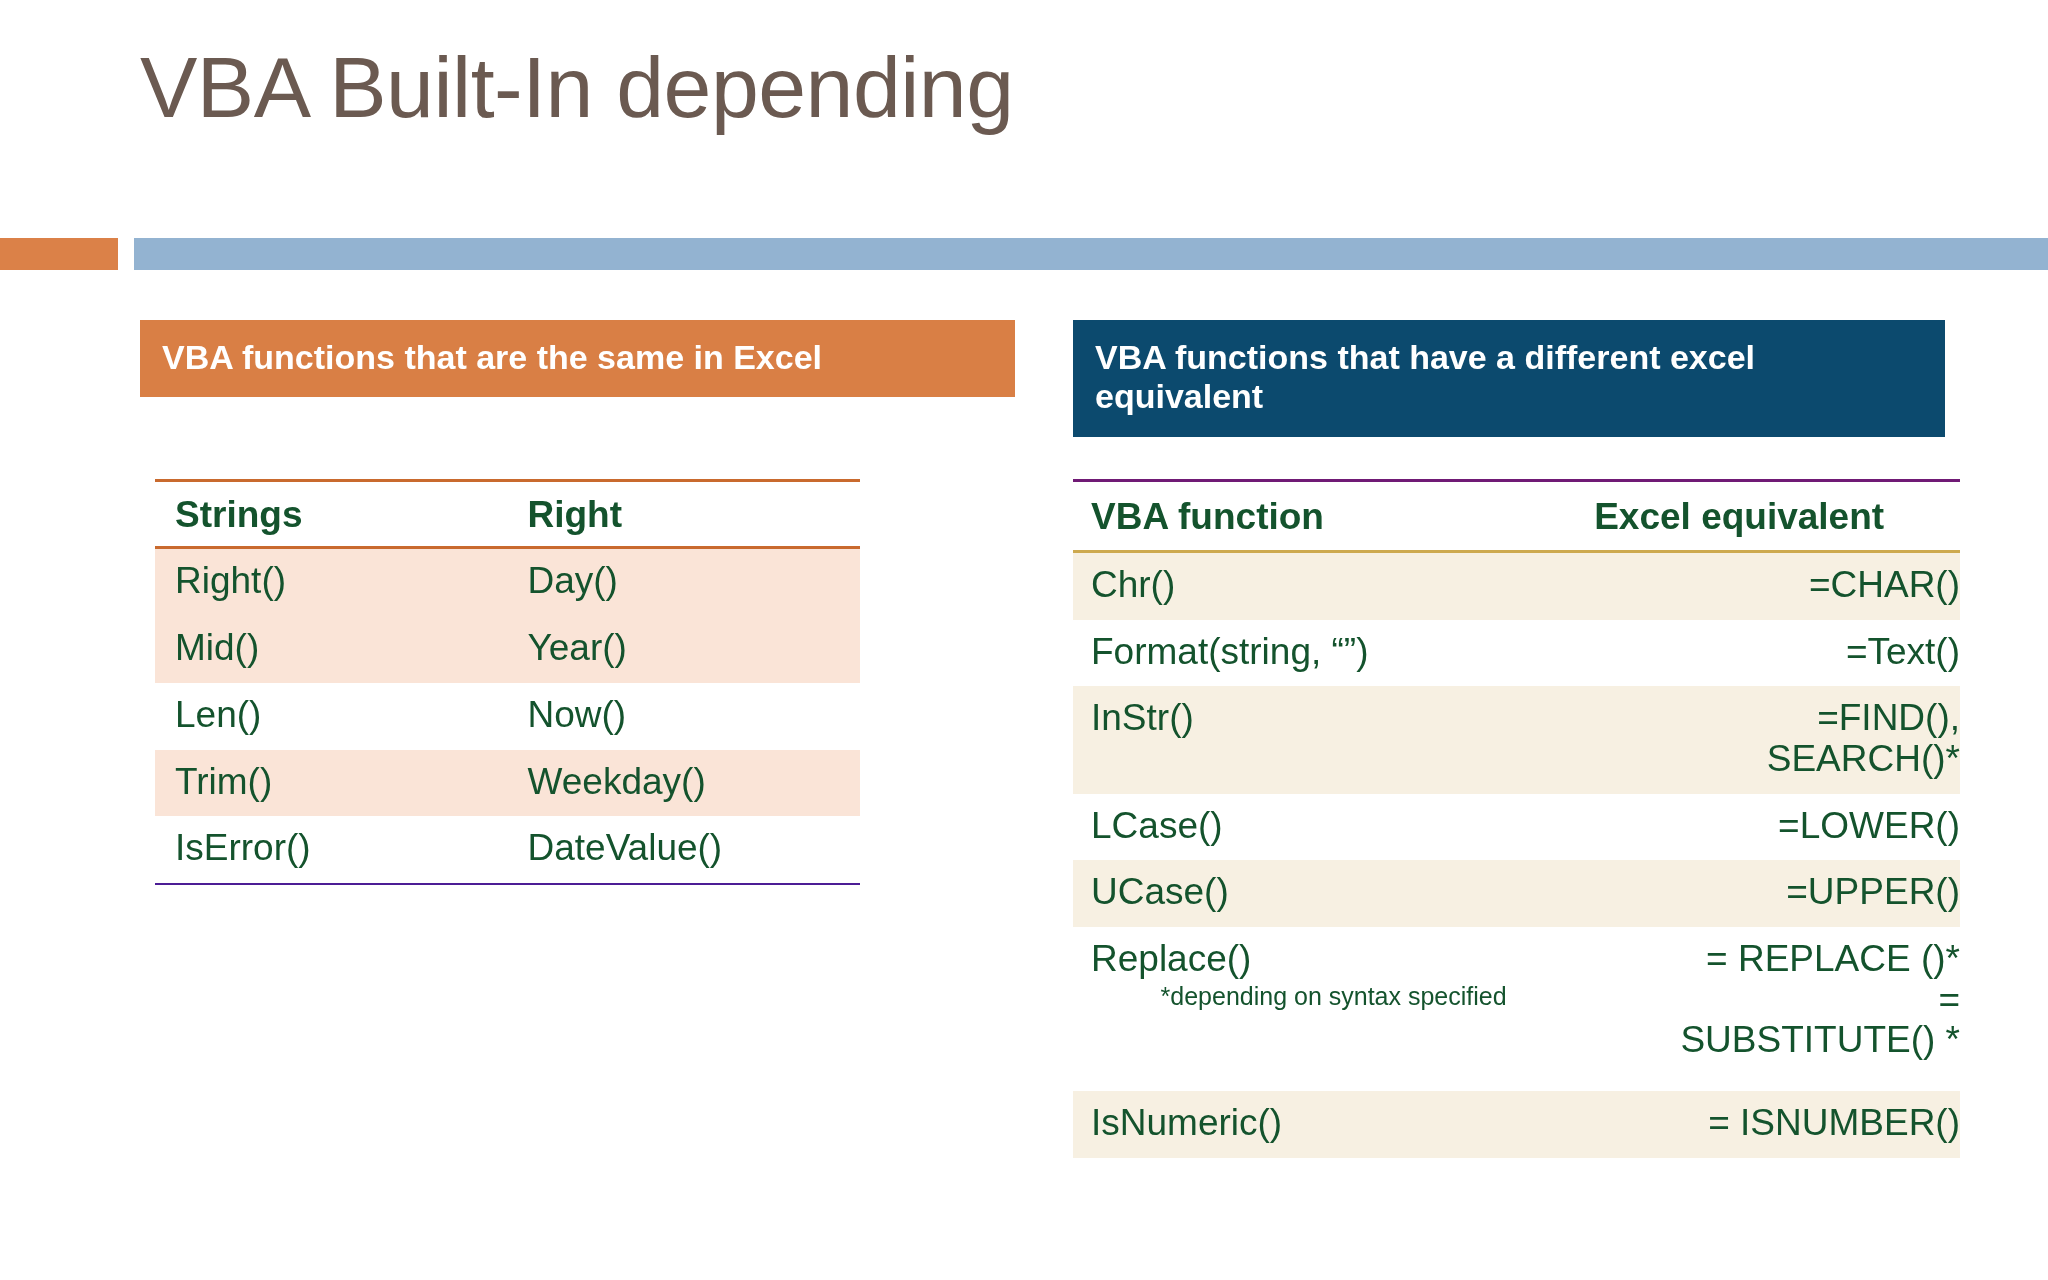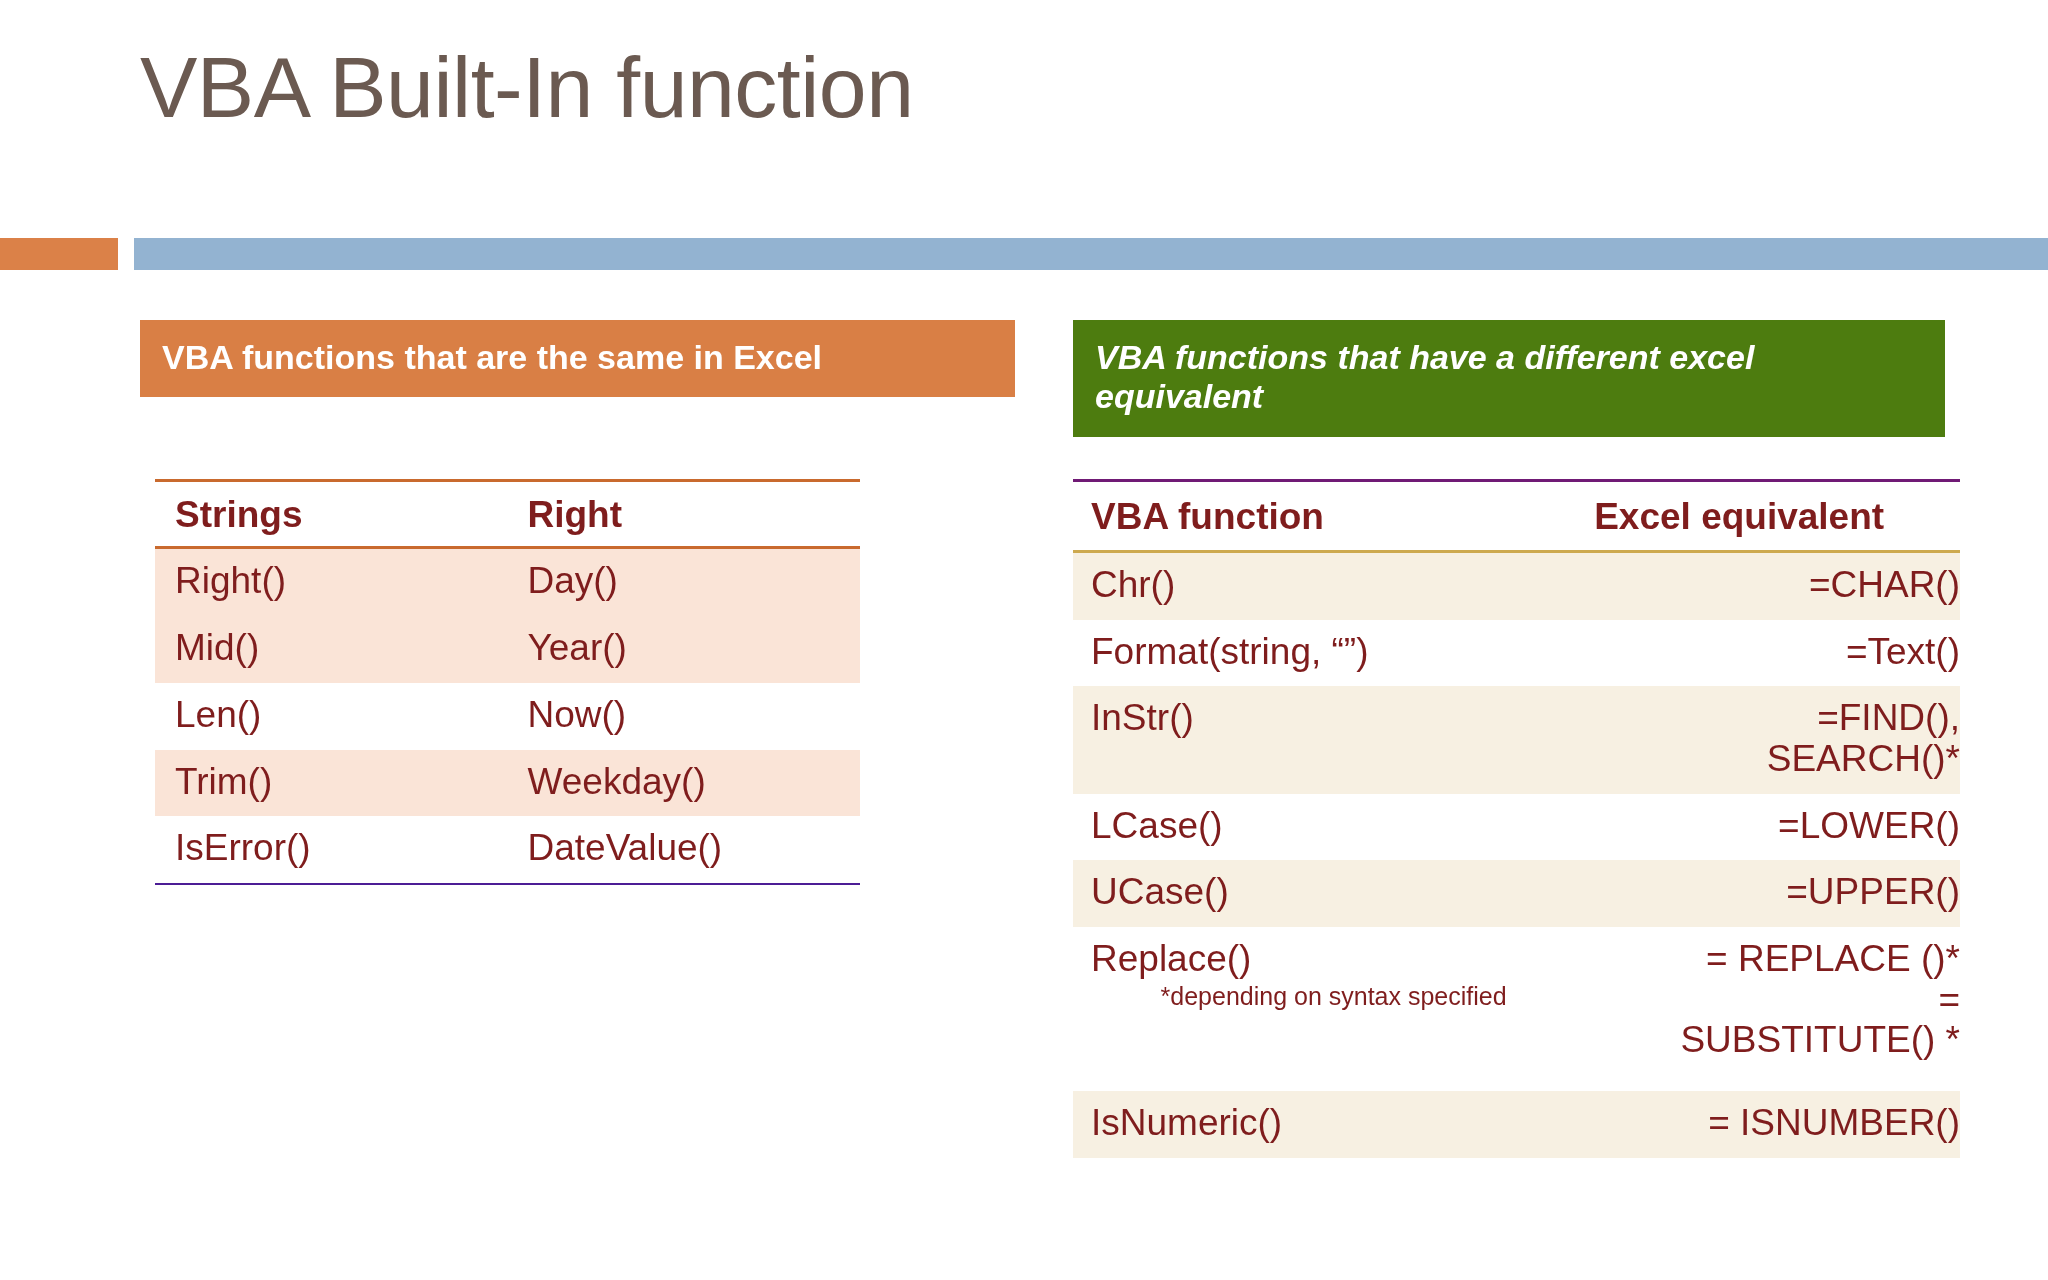--- a/index.html
+++ b/index.html
@@ -51,34 +51,34 @@
 
   .panel-header {
     color: #ffffff;
     font-weight: bold;
     font-size: 34px;
     line-height: 1.16;
     padding: 18px 20px 20px 22px;
     box-sizing: border-box;
   }
   .panel-header.left-head   { background: #d97f45; }
-  .panel-header.right-head  { background: #4d7c0f; font-style: italic; }
+  .panel-header.right-head  { background: #0c4a6e; }
 
   
   table.data-table {
     border-collapse: collapse;
     width: 100%;
     table-layout: fixed;
   }
   table.data-table td,
   table.data-table th {
     text-align: left;
     vertical-align: top;
     font-weight: normal;
-    color: #7f1d1d;
+    color: #14532d;
   }
 
   
   .left-table { font-size: 37px; }
   .left-table thead th {
     font-weight: bold;
     font-size: 37px;
     padding: 12px 0 10px 20px;
     border-top: 3px solid #c96a2e;
     border-bottom: 3px solid #c96a2e;
@@ -110,21 +110,21 @@
     line-height: 1.12;
     margin-top: 2px;
     text-align: center;
   }
   .right-table .stack-line { display: block; text-align: right; }
   .right-table .spacer-row td { padding: 0; height: 16px; }
 </style>
 </head>
 <body>
 
-<div class="slide-title">VBA Built-In function</div>
+<div class="slide-title">VBA Built-In depending</div>
 
 <div class="bar-orange"></div>
 <div class="bar-blue"></div>
 
 <div class="panel" id="left-panel" style="left:140px; top:320px; width:875px;">
 
   <div class="panel-header left-head">VBA functions that are the same in Excel</div>
 
   <div style="margin-top:82px; margin-left:15px; width:705px;">
     <table class="data-table left-table">

